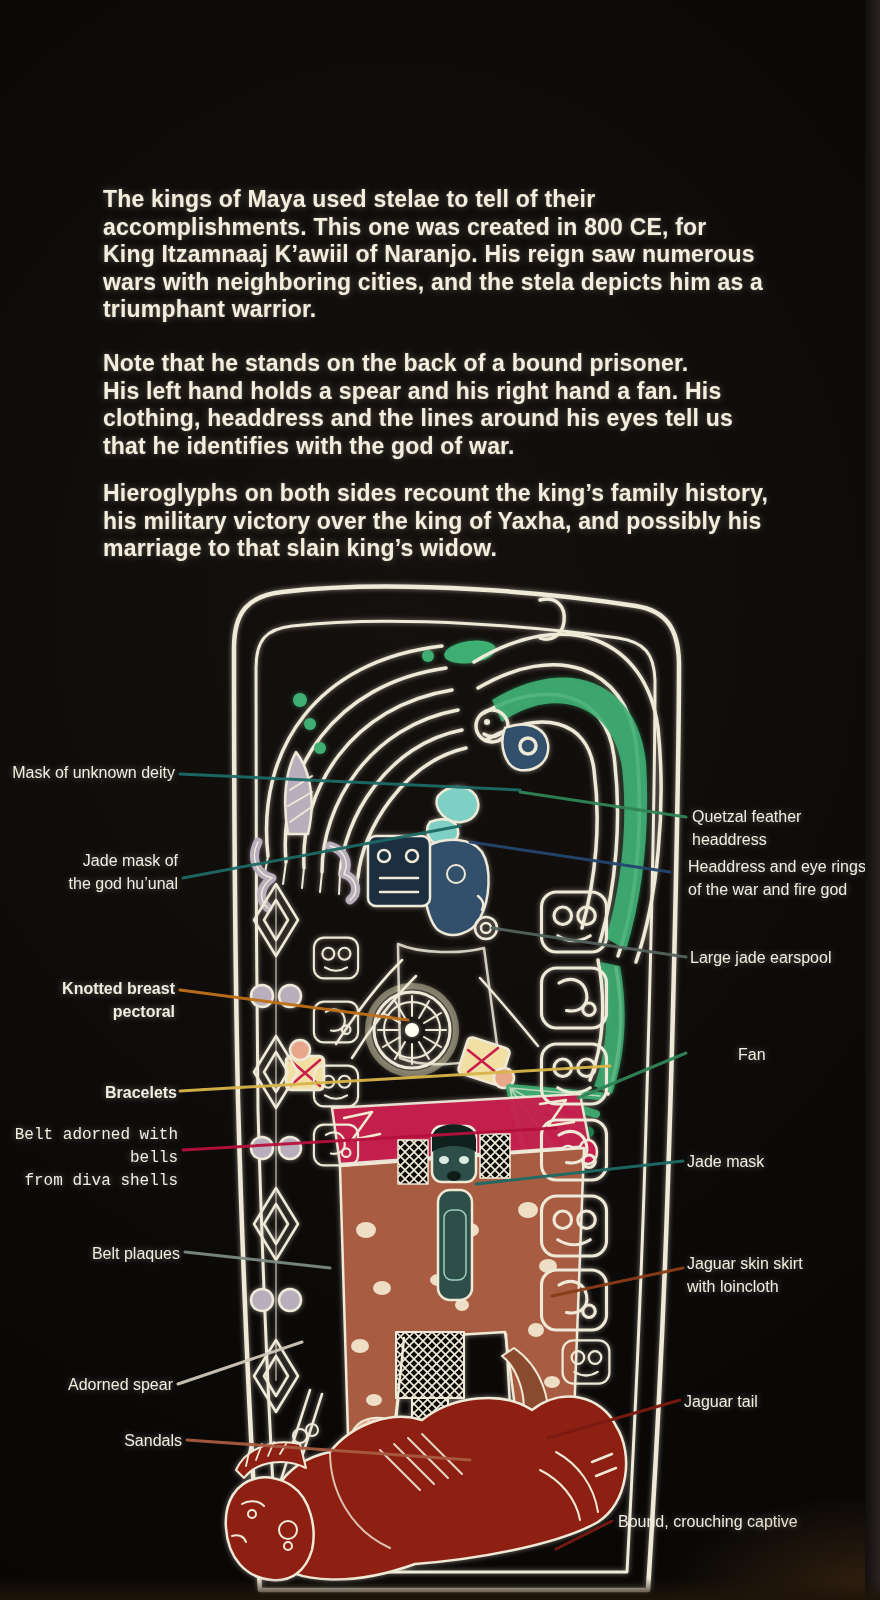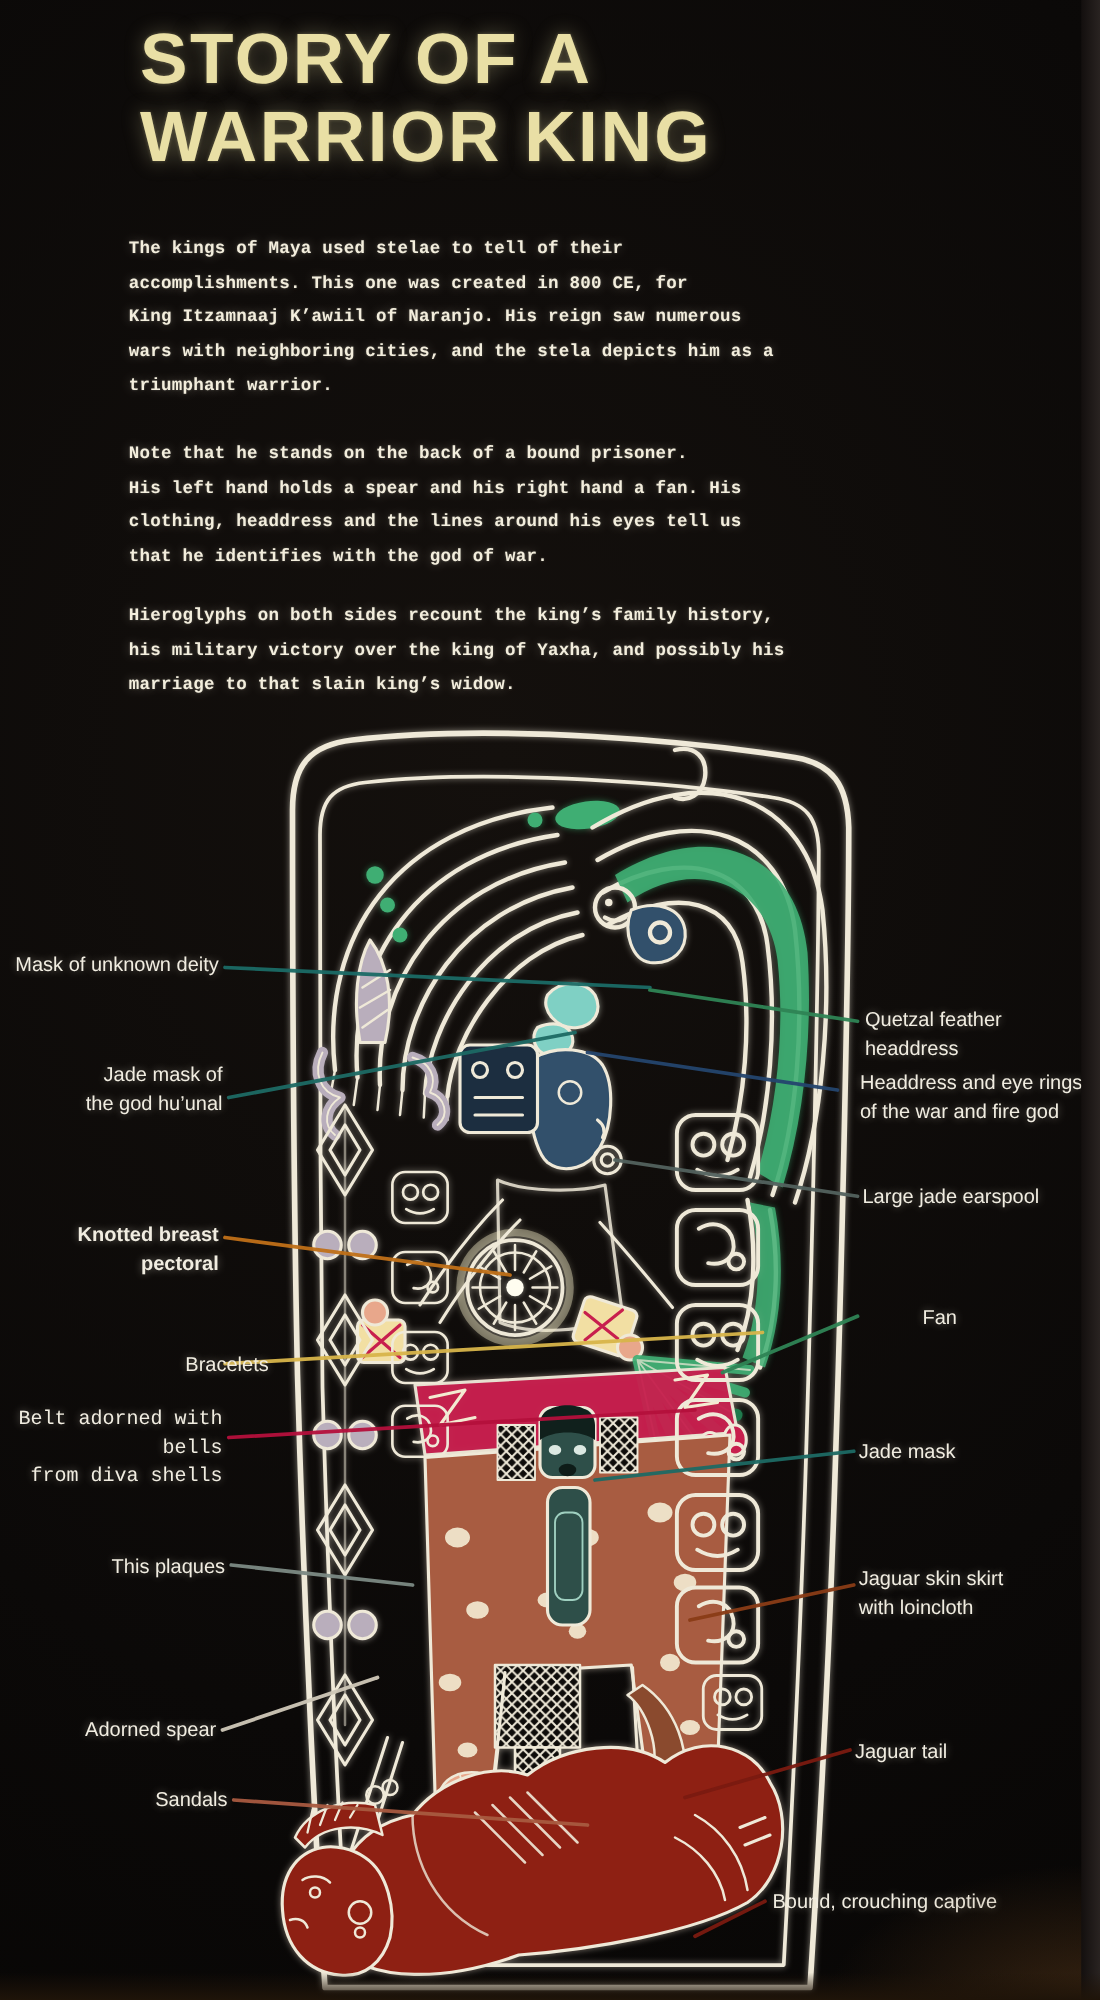--- a/index.html
+++ b/index.html
@@ -2,42 +2,40 @@
 <html><head>
 <meta charset="utf-8">
 <style>
   html,body{margin:0;padding:0;background:#000;}
   .poster{position:relative;width:880px;height:1600px;overflow:hidden;
     font-family:"Liberation Sans",sans-serif;
     background:radial-gradient(140% 90% at 45% 38%, #14100d 0%, #0b0908 55%, #050403 100%);}
   .title{position:absolute;left:112px;top:16px;font-size:57px;line-height:63px;
     font-weight:bold;letter-spacing:2px;color:#e9dfa5;white-space:pre-line;
     text-shadow:0 0 16px rgba(233,223,165,.35),0 0 3px rgba(233,223,165,.3);}
-  .para{position:absolute;left:103px;width:700px;font-size:14px;line-height:27.5px;
+  .para{position:absolute;left:103px;width:700px;font-size:23px;line-height:27.5px;
     font-weight:bold;color:#f3eedd;white-space:pre-line;letter-spacing:.2px;
-    text-shadow:0 0 9px rgba(247,242,224,.3),0 0 2px rgba(247,242,224,.25);font-family:Liberation Mono, monospace;}
+    text-shadow:0 0 9px rgba(247,242,224,.3),0 0 2px rgba(247,242,224,.25);}
   #p1{top:186px}#p2{top:350px}#p3{top:480px}
   .lbl{position:absolute;font-size:16px;line-height:23px;color:#f1ede1;
     white-space:pre-line;text-shadow:0 0 7px rgba(245,240,225,.4);}
   .lbl.left{text-align:right;}
   svg.scene{position:absolute;left:0;top:0;}
   .edge-right{position:absolute;right:0;top:0;width:15px;height:1600px;
     background:linear-gradient(to right,#130f0e,#292321);}
   .edge-bottom{position:absolute;left:0;bottom:0;width:880px;height:22px;
     background:linear-gradient(to bottom,rgba(10,8,6,0),#1f1409);}
   .corner-glow{position:absolute;right:0;bottom:0;width:220px;height:110px;
     background:radial-gradient(ellipse at 100% 100%, rgba(92,58,26,.55) 0%, rgba(20,12,5,0) 70%);}
 </style>
 </head>
 <body>
 
 <div class="poster">
 
-  <div class="title">STORY OF A
-WARRIOR KING</div>
 
   <div class="para" id="p1">The kings of Maya used stelae to tell of their
 accomplishments. This one was created in 800 CE, for
 King Itzamnaaj K’awiil of Naranjo. His reign saw numerous
 wars with neighboring cities, and the stela depicts him as a
 triumphant warrior.</div>
   <div class="para" id="p2">Note that he stands on the back of a bound prisoner.
 His left hand holds a spear and his right hand a fan. His
 clothing, headdress and the lines around his eyes tell us
 that he identifies with the god of war.</div>
@@ -279,24 +277,24 @@
       <line x1="552" y1="1296" x2="683" y2="1268" stroke="#8a3c16"></line>
       <line x1="548" y1="1438" x2="680" y2="1400" stroke="#7a1a10"></line>
       <line x1="556" y1="1549" x2="612" y2="1521" stroke="#7a1a10"></line>
     </g>
   </svg>
 
   <div class="lbl left" style="top:761px;right:705px;">Mask of unknown deity</div>
   <div class="lbl left" style="top:849px;right:702px;">Jade mask of
 the god hu’unal</div>
   <div class="lbl left" style="top:977px;right:705px;font-weight:bold;">Knotted breast pectoral</div>
-  <div class="lbl left" style="top:1081px;right:665px;">Bracelets</div>
+  <div class="lbl left" style="top:1081px;right:703px;font-weight:bold;">Bracelets</div>
   <div class="lbl left" style="top:1124px;right:702px;font-family:Liberation Mono, monospace;">Belt adorned with bells
 from diva shells</div>
-  <div class="lbl left" style="top:1242px;right:700px;">This plaques</div>
+  <div class="lbl left" style="top:1242px;right:700px;">Belt plaques</div>
   <div class="lbl left" style="top:1373px;right:707px;">Adorned spear</div>
   <div class="lbl left" style="top:1429px;right:698px;">Sandals</div>
 
   <div class="lbl" style="top:805px;left:692px;">Quetzal feather headdress</div>
   <div class="lbl" style="top:855px;left:688px;">Headdress and eye rings
 of the war and fire god</div>
   <div class="lbl" style="top:946px;left:690px;text-align:right;">Large jade earspool</div>
   <div class="lbl" style="top:1043px;left:690px;margin-left:48px;">Fan</div>
   <div class="lbl" style="top:1150px;left:687px;">Jade mask</div>
   <div class="lbl" style="top:1252px;left:687px;">Jaguar skin skirt

